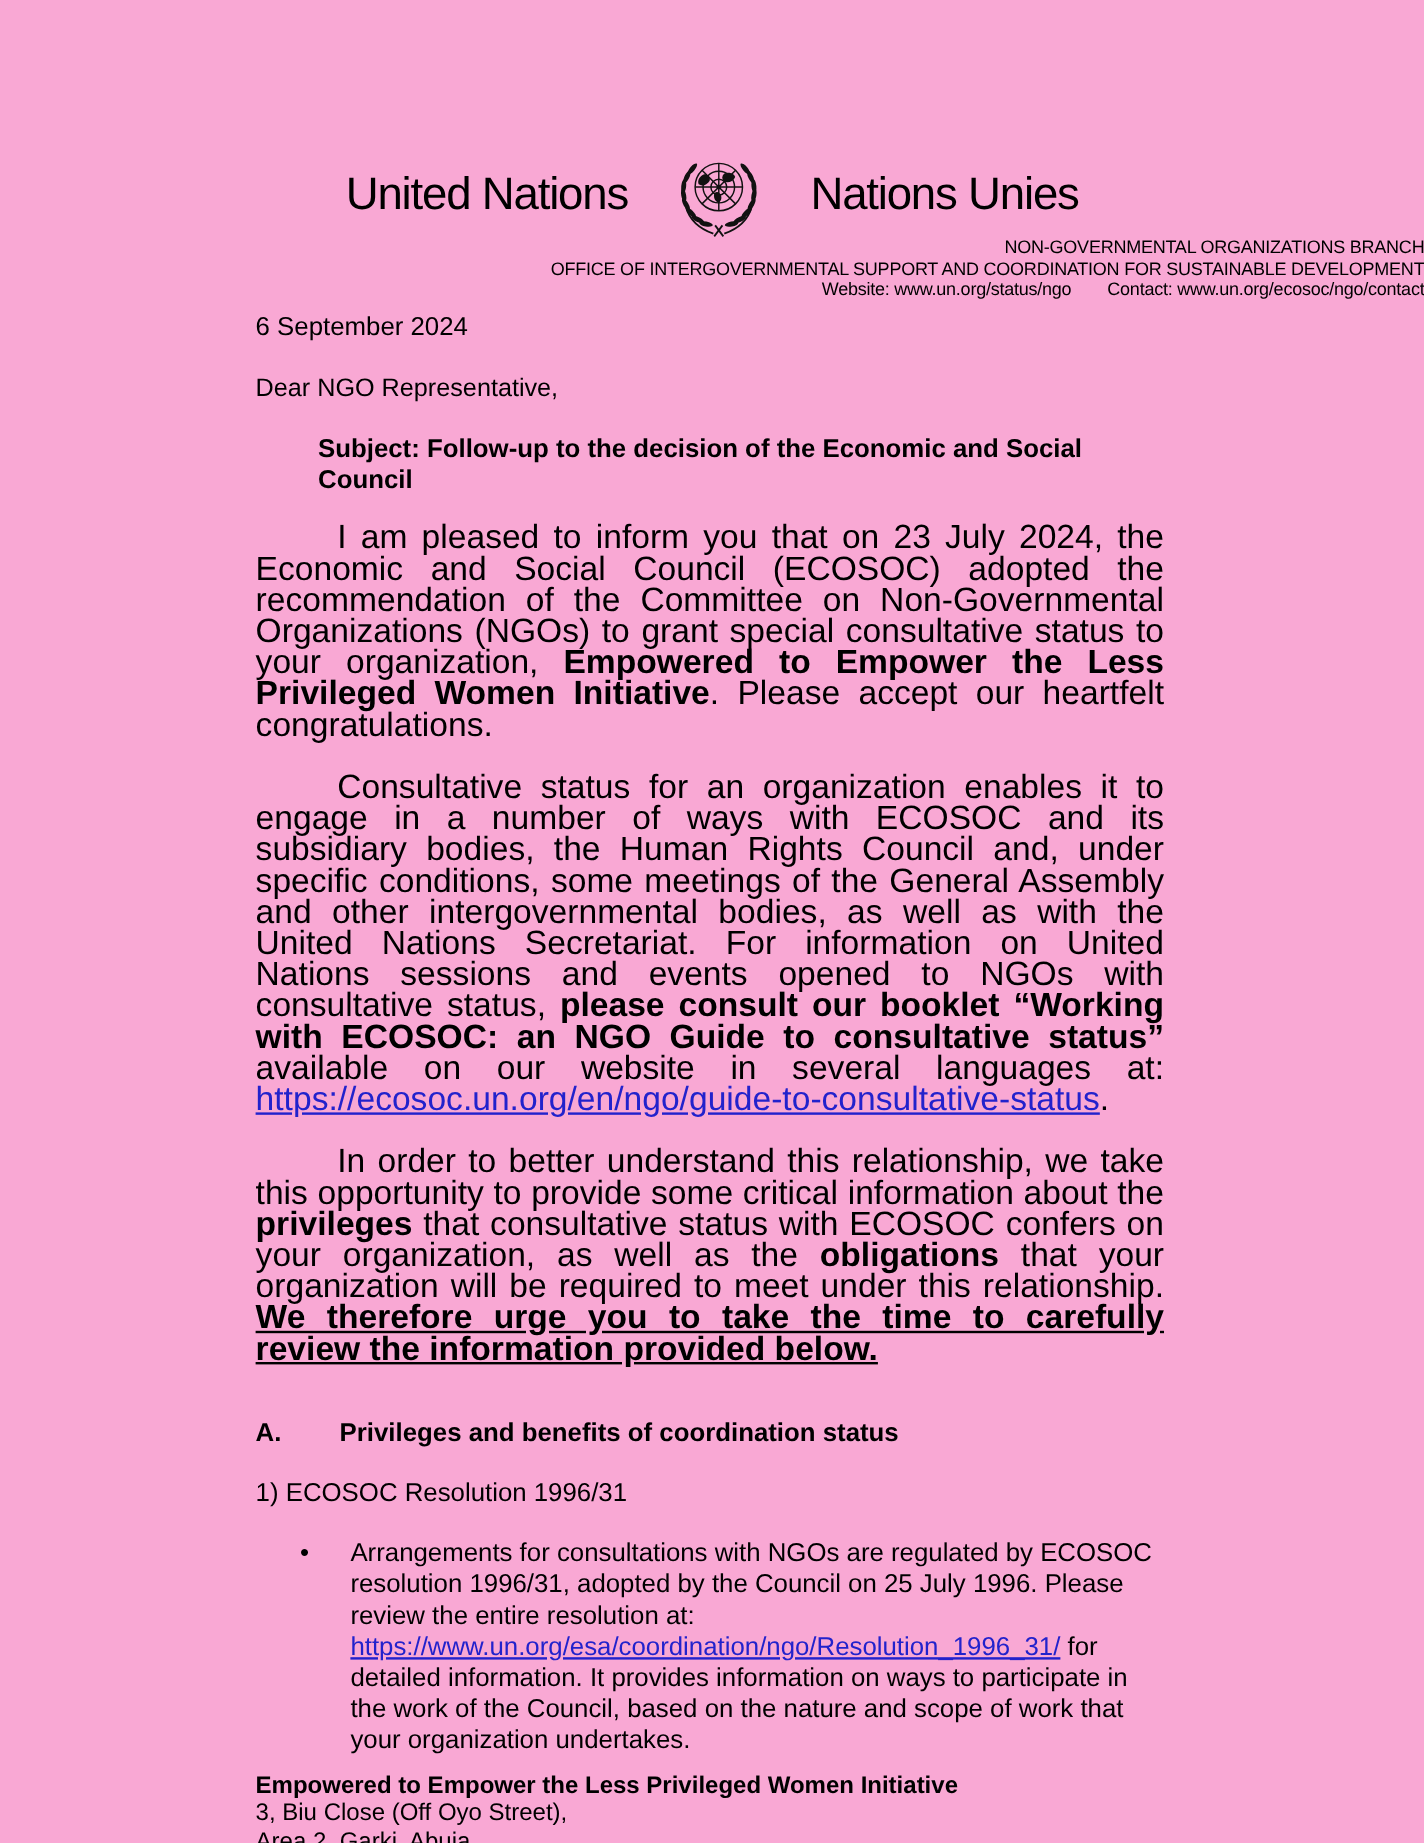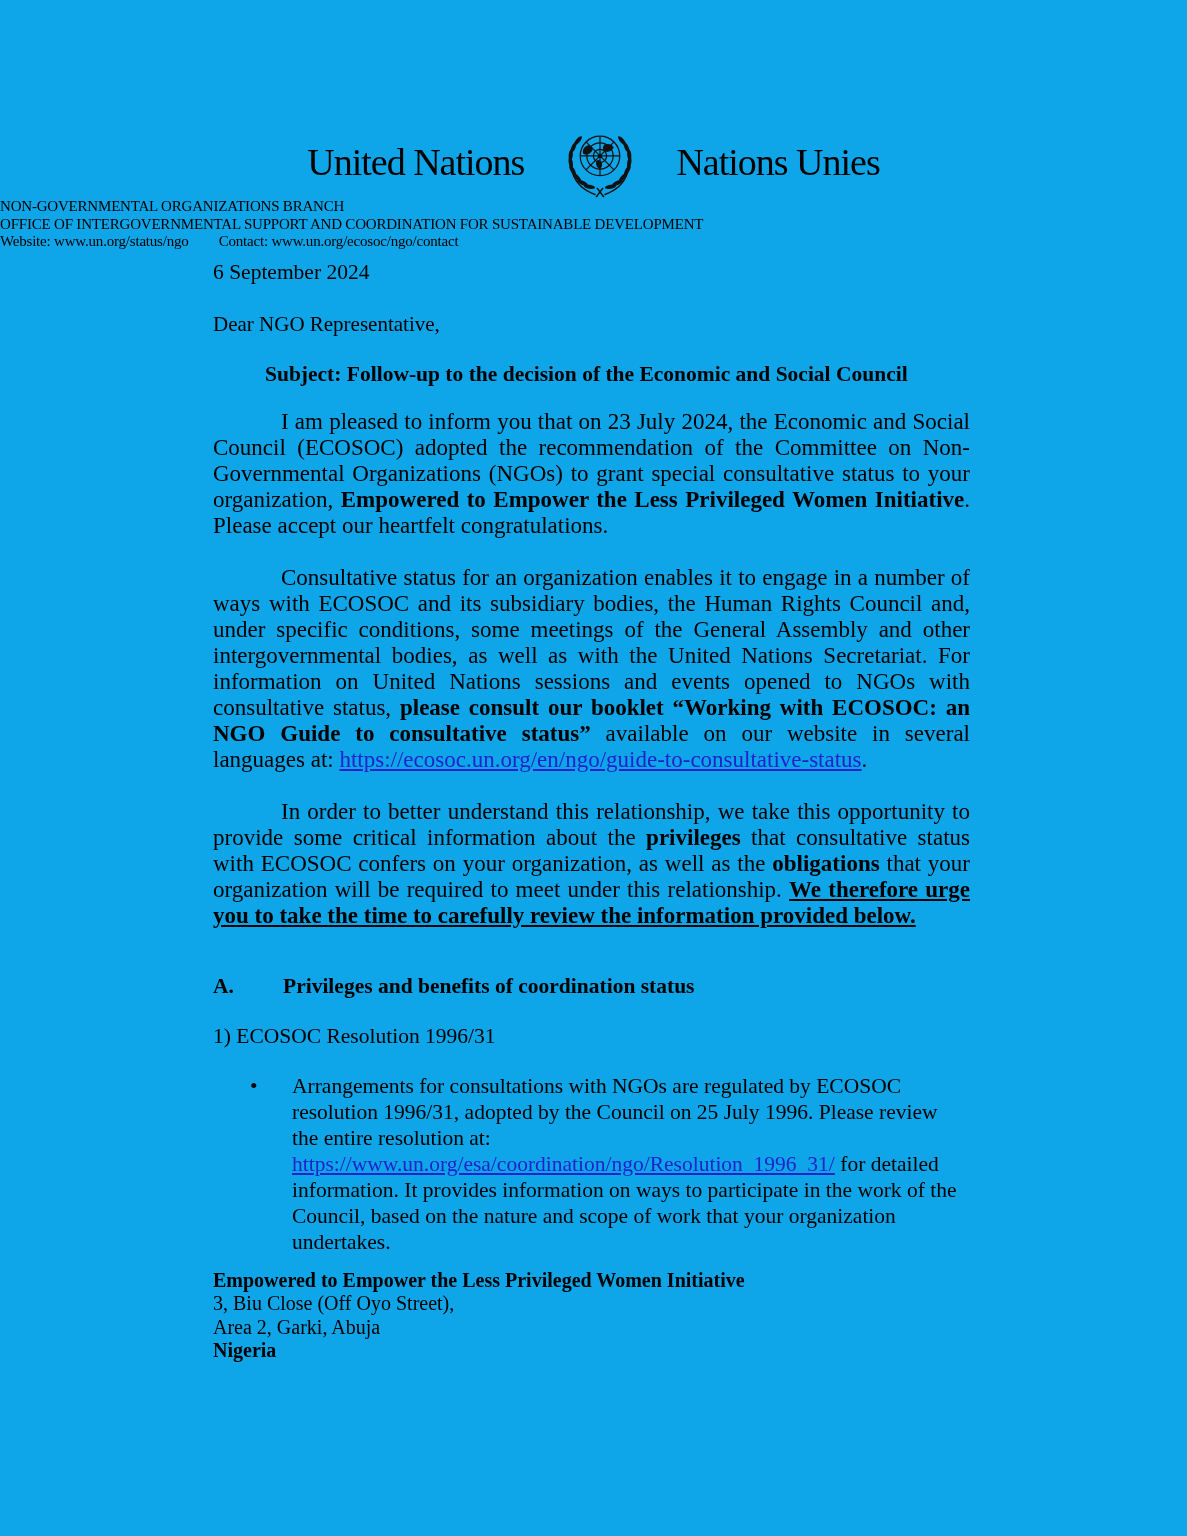--- a/index.html
+++ b/index.html
@@ -1,44 +1,44 @@
 <!DOCTYPE html>
 <html><head>
 <meta charset="utf-8">
 <style>
   * { box-sizing: border-box; }
   html, body { margin: 0; padding: 0; background: #e8e8e8; }
   .page {
     position: relative;
     width: 1187px; height: 1536px;
     margin: 0 auto;
-    background: #0ea5e9;
+    background: #f9a8d4;
     color: #000000;
-    font-family: Liberation Serif, serif;
+    font-family: Liberation Sans, sans-serif;
     overflow: hidden;
   }
   .content { margin-left: 213px; margin-right: 217px; }
 
   
   .letterhead { padding-top: 124px; }
   .lh-row {
     display: flex; align-items: center; justify-content: center;
     gap: 30px;
   }
   .lh-title { font-size: 38px; letter-spacing: -1px; white-space: nowrap; line-height: 1; }
   .emblem { flex: none; }
-  .lh-sub { text-align: left; margin-top: -2px; }
+  .lh-sub { text-align: right; margin-top: -2px; padding-left: 36px; }
   .lh-line { font-size: 15px; line-height: 17.5px; letter-spacing: -0.2px; }
   .lh-line sup { font-size: 10px; }
   .seg-gap { display: inline-block; margin-left: 30px; }
 
   
   .date { text-align: left; font-size: 21.5px; line-height: 26px; margin-top: 8px; }
   p { margin: 0; }
-  .par { font-size: 23px; line-height: 26px; }
+  .par { font-size: 28px; line-height: 26px; }
   .justified { text-align: justify; }
   .indent { text-indent: 68px; }
   .salutation { margin-top: 26px; font-size: 21px; line-height: 26px; }
   .subject { margin-top: 24px; margin-left: 52px; font-weight: bold; font-size: 21.5px; line-height: 26px; }
   .sp-first { margin-top: 22px; }
   .sp { margin-top: 26px; }
   .doc-link { color: #2222cc; text-decoration: underline; cursor: pointer; }
   .ul-bold { font-weight: bold; text-decoration: underline; }
   b { font-weight: bold; }
 

